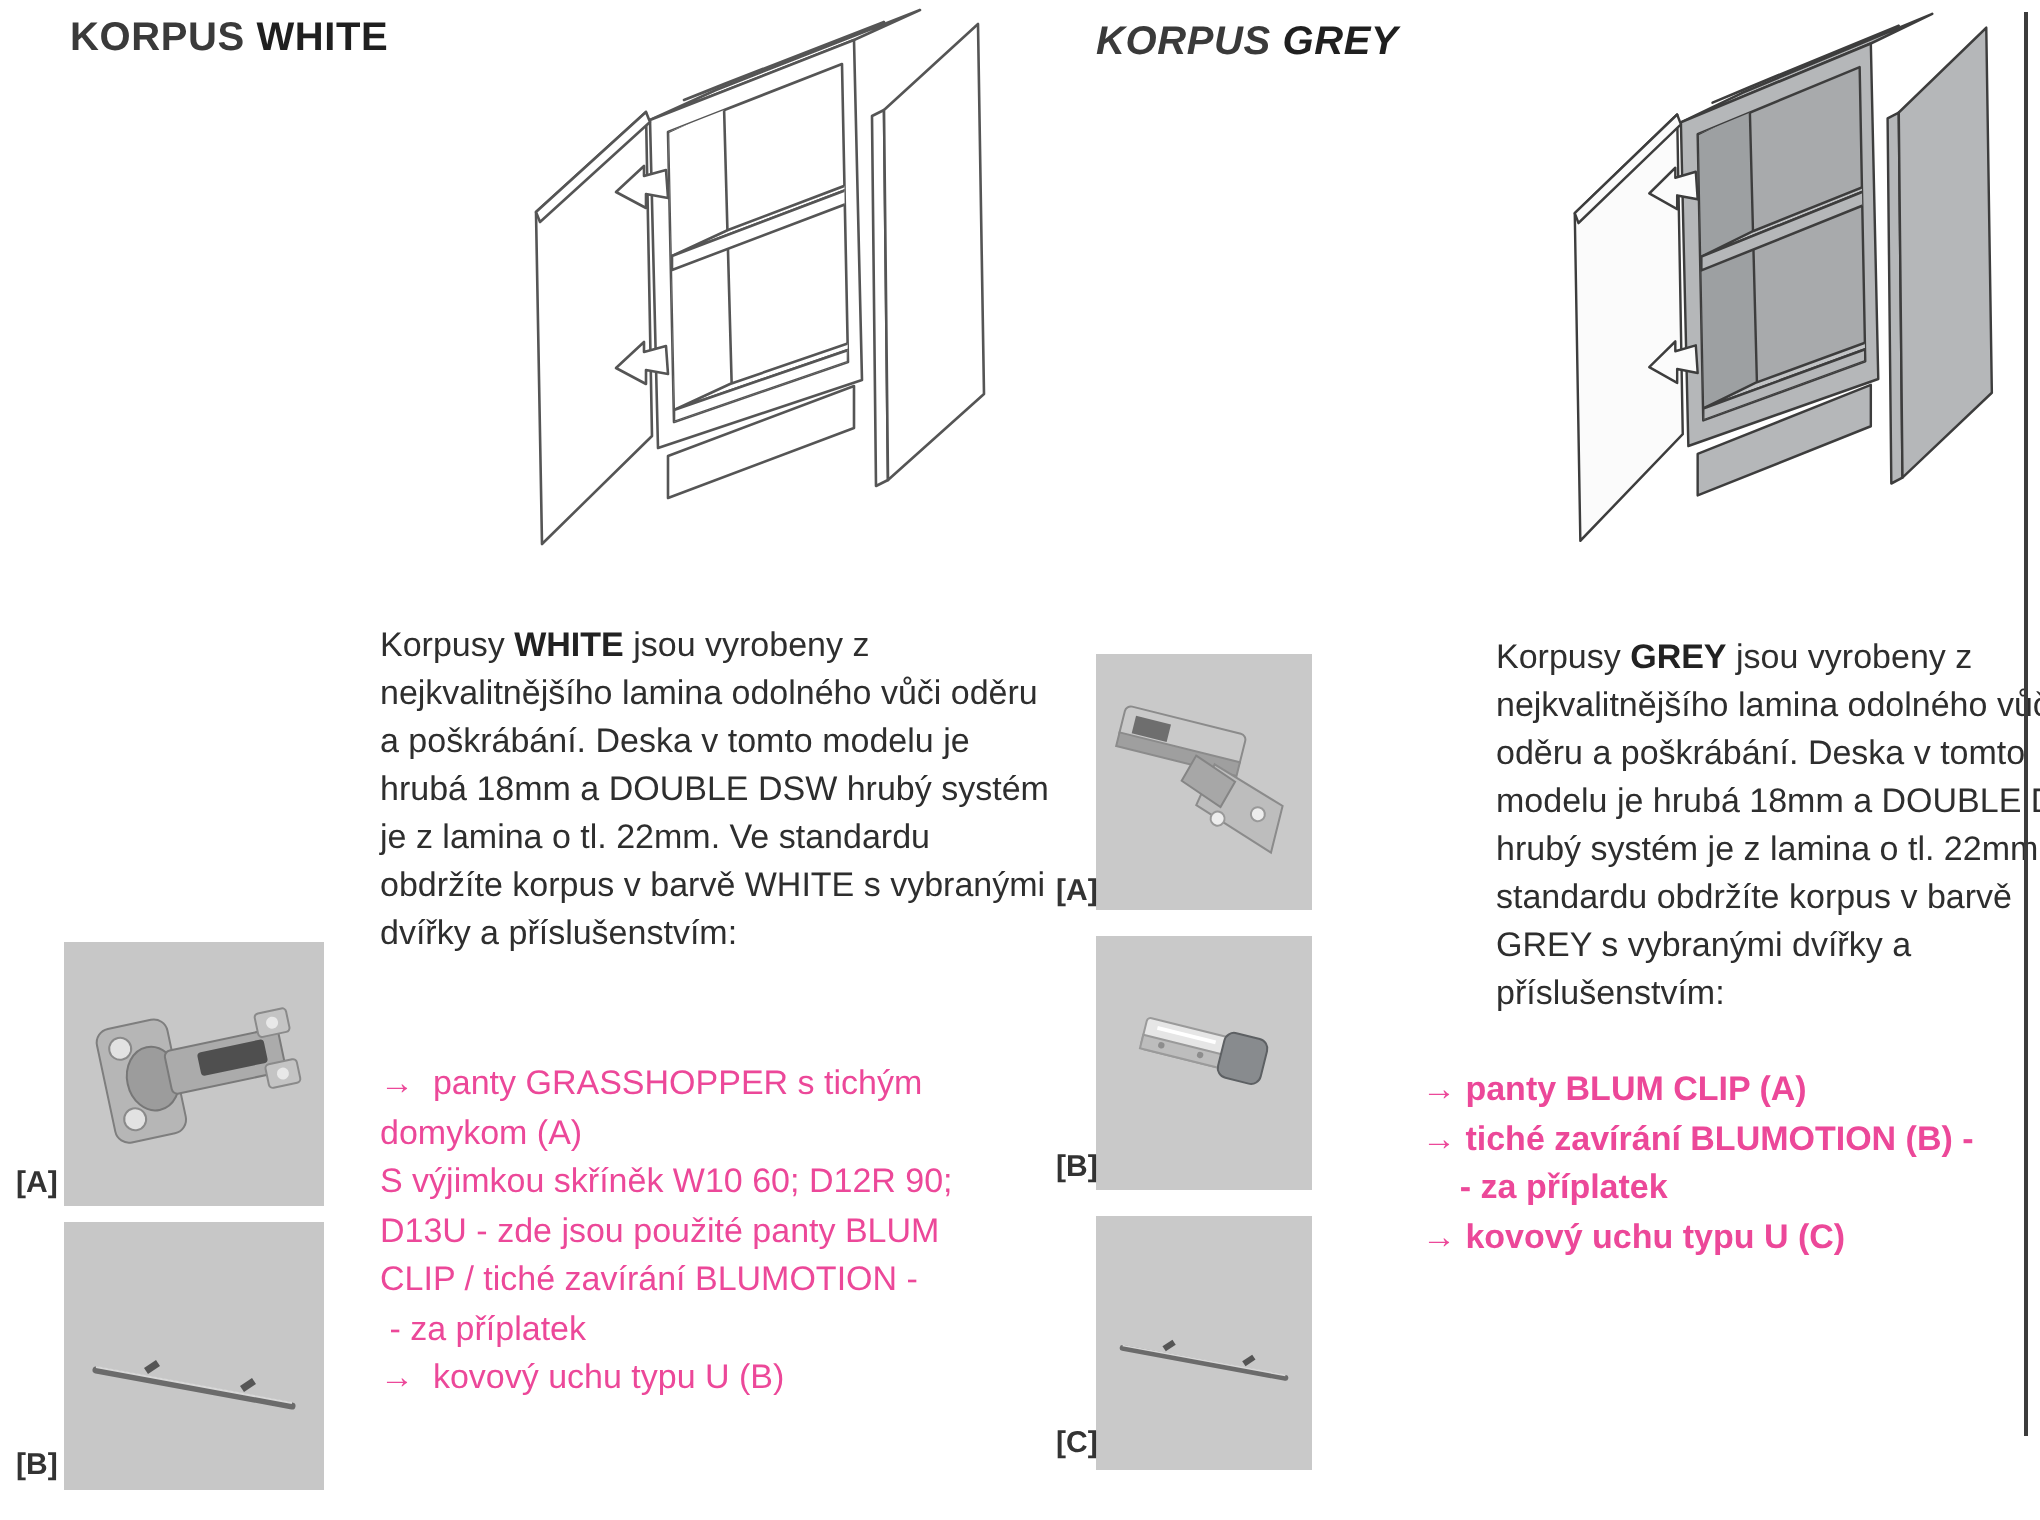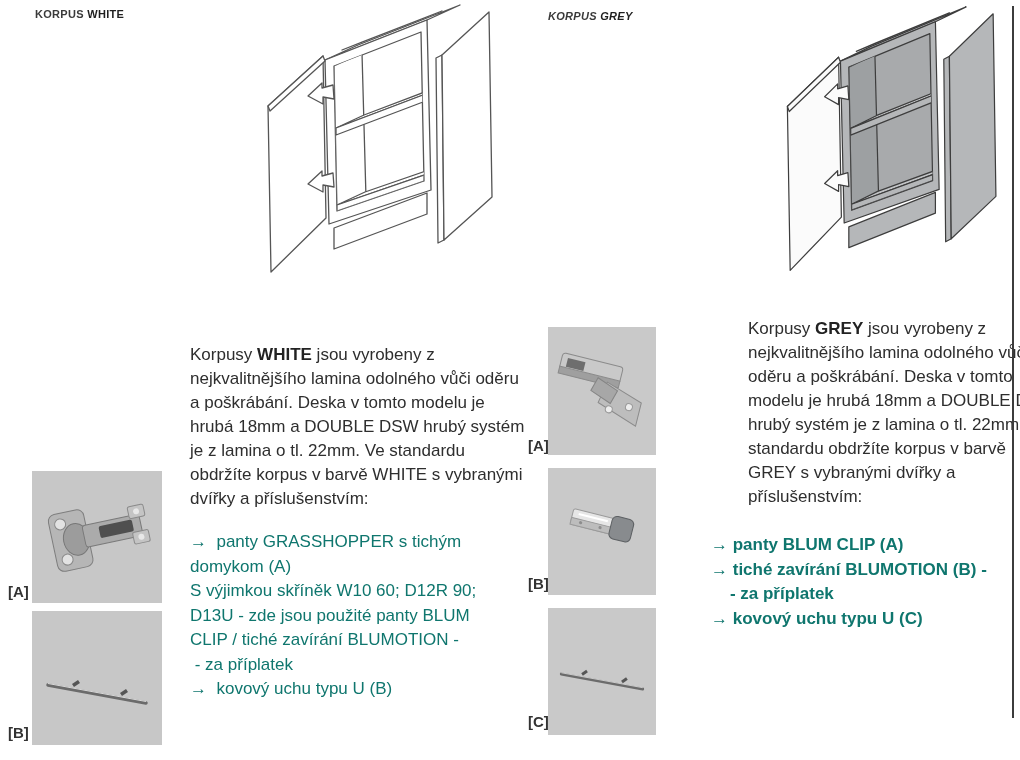--- a/index.html
+++ b/index.html
@@ -1,23 +1,23 @@
 <!DOCTYPE html>
 <html><head>
 <meta charset="utf-8">
 <style>
   html,body{margin:0;padding:0;background:#fff;}
   #page{position:relative;width:1020px;height:760px;background:#ffffff;overflow:hidden;
         font-family:"Liberation Sans",sans-serif;color:#2e2e2e;}
   .abs{position:absolute;}
-  .heading{font-size:11px;font-weight:600;color:#3a3a3a;letter-spacing:.3px;white-space:nowrap;}
+  .heading{font-size:20px;font-weight:600;color:#3a3a3a;letter-spacing:.3px;white-space:nowrap;}
   .heading b{font-weight:800;color:#1f1f1f;}
   .para{font-size:17px;line-height:24px;color:#2e2e2e;}
   .para b{font-weight:700;color:#222;}
-  .list{font-size:17px;line-height:24.5px;color:#0f766e;white-space:pre-wrap;}
+  .list{font-size:17px;line-height:24.5px;color:#ec4899;white-space:pre-wrap;}
   .photo-box{background:#c7c7c7;display:flex;align-items:center;justify-content:center;}
   .photo-box svg{width:100%;height:100%;display:block;}
   .img-label{font-size:15px;font-weight:700;color:#333;}
   .divider{background:#3c3c3c;}
   
   .cab-white{--panel:#ffffff;--interior:#ffffff;--wall:#ffffff;--shelf:#ffffff;--gap:#ffffff;--door:#ffffff;--stroke:#555555;}
   .cab-grey{--panel:#b5b7b9;--interior:#a8aaac;--wall:#9da0a2;--shelf:#c2c4c6;--gap:#9b9da0;--door:#fbfbfb;--stroke:#3d3d3d;}
   .cab polygon,.cab path,.cab line{stroke:var(--stroke);stroke-width:1.3;stroke-linejoin:round;fill:none;}
   .cab .f-panel{fill:var(--panel);} .cab .f-int{fill:var(--interior);} .cab .f-wall{fill:var(--wall);}
   .cab .f-shelf{fill:var(--shelf);} .cab .f-gap{fill:var(--gap);} .cab .f-door{fill:var(--door);}
@@ -55,21 +55,21 @@
 
     <polygon class="f-panel" points="104,228 197,193 197,214 104,249"></polygon>
 
     <polygon class="f-door" points="38,106 93,56 96,218 41,272"></polygon>
     <polygon class="f-door" points="38,106 93,56 95,61 40,111"></polygon>
 
     <path class="f-door" d="M78,96 L92,83 L92,88 L103,85 L104,99 L93,97 L93,104 Z"></path>
     <path class="f-door" d="M78,184 L92,171 L92,176 L103,173 L104,187 L93,185 L93,192 Z"></path>
   </svg>
 
-  <div class="abs para" style="left:190px;top:311px;width:335px;margin-top:32px;"><span>Korpusy </span><b>WHITE</b><span> jsou vyrobeny z nejkvalitnějšího lamina odolného vůči oděru a poškrábání. Deska v tomto modelu je hrubá 18mm a DOUBLE DSW hrubý systém je z lamina o tl. 22mm. Ve standardu obdržíte korpus v barvě WHITE s vybranými dvířky a příslušenstvím:</span></div>
+  <div class="abs para" style="left:190px;top:311px;width:335px;"><span>Korpusy </span><b>WHITE</b><span> jsou vyrobeny z nejkvalitnějšího lamina odolného vůči oděru a poškrábání. Deska v tomto modelu je hrubá 18mm a DOUBLE DSW hrubý systém je z lamina o tl. 22mm. Ve standardu obdržíte korpus v barvě WHITE s vybranými dvířky a příslušenstvím:</span></div>
 
   <div class="abs list" style="left:190px;top:530px;width:340px;">→  panty GRASSHOPPER s tichým
 domykom (A)
 S výjimkou skříněk W10 60; D12R 90;
 D13U - zde jsou použité panty BLUM
 CLIP / tiché zavírání BLUMOTION -
  - za příplatek
 →  kovový uchu typu U (B)</div>
 
   <div class="abs photo-box" style="left:32px;top:471px;width:130px;height:132px;">

